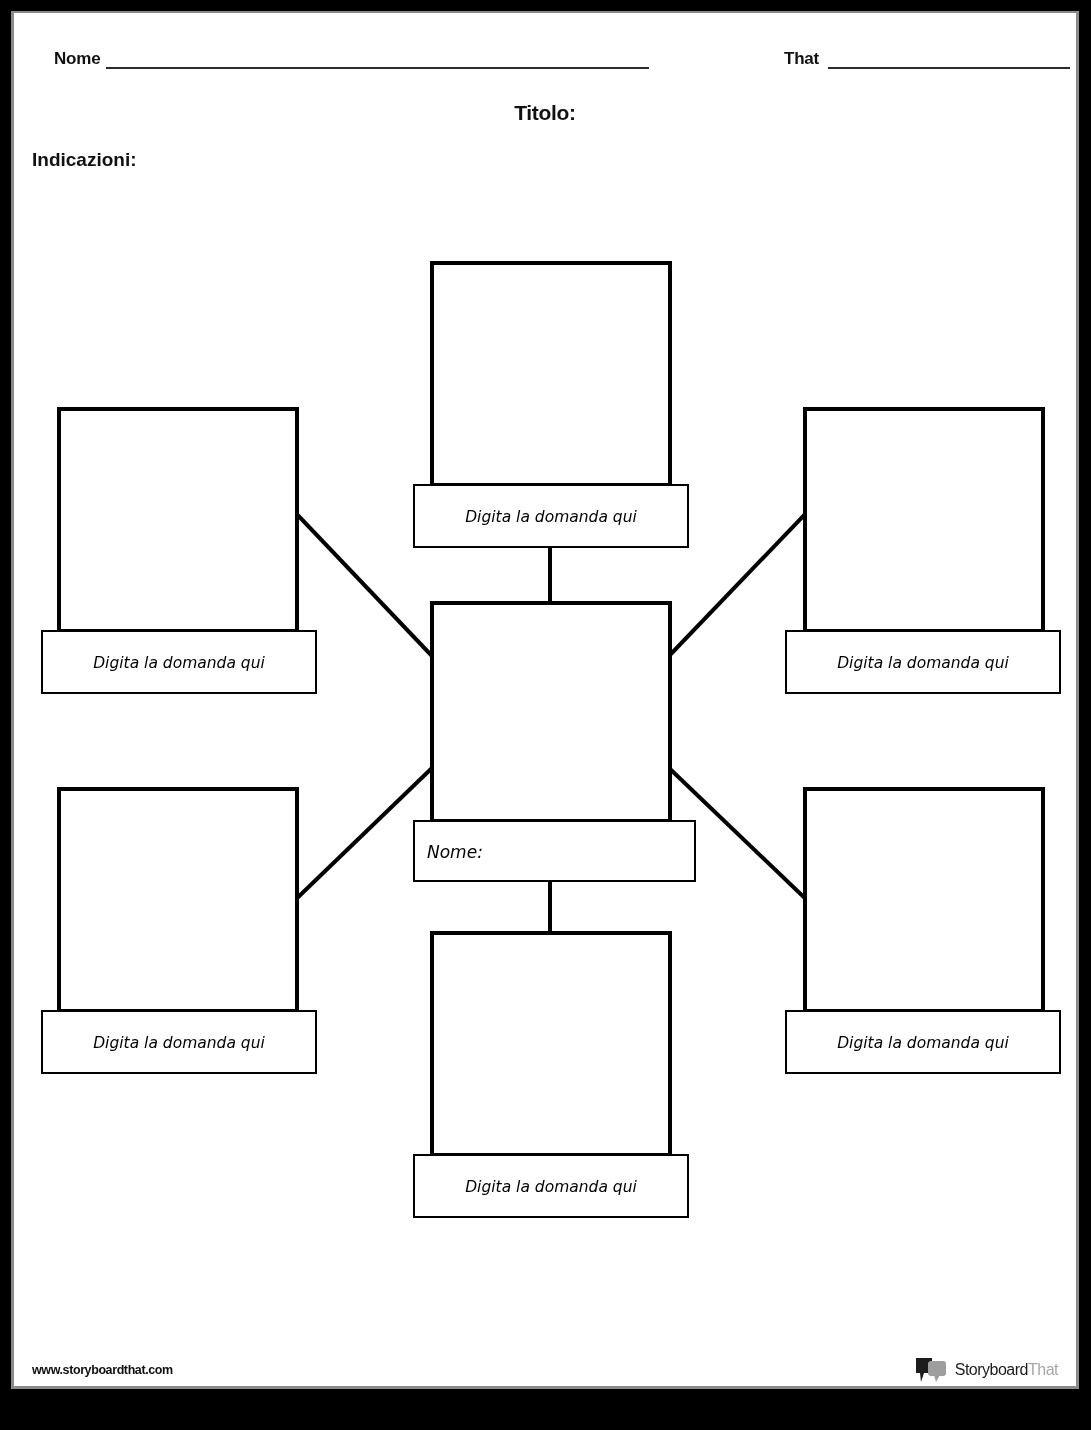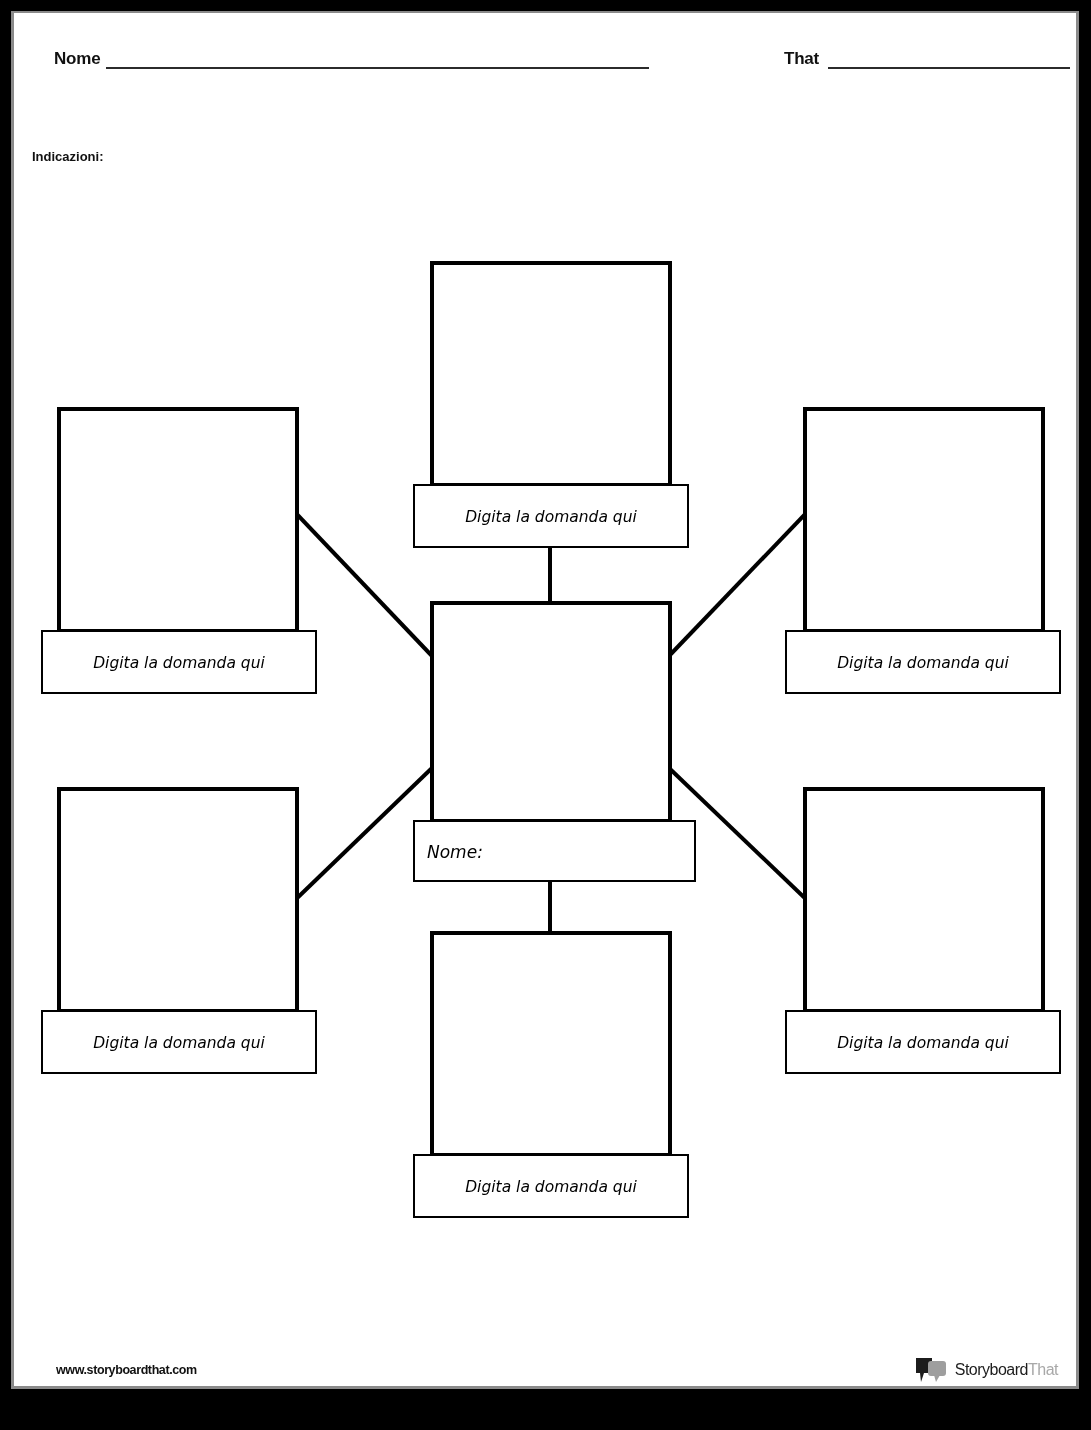--- a/index.html
+++ b/index.html
@@ -60,21 +60,21 @@
     font-size: 21px;
     font-stretch: condensed;
     color: #111111;
     letter-spacing: -0.3px;
   }
   #indicazioni {
     position: absolute;
     left: 18px; top: 136px;
     font-family: "Liberation Sans", sans-serif;
     font-weight: bold;
-    font-size: 13px;
+    font-size: 19px;
     font-stretch: condensed;
     color: #111111;
     white-space: nowrap;
   }
 
   
   #diagram {
     position: absolute;
     left: 0; top: 0;
     width: 1062px; height: 1373px;
@@ -113,21 +113,20 @@
   #footer-url {
     position: absolute;
     left: 18px; top: 1350px;
     font-family: "Liberation Sans", sans-serif;
     font-weight: bold;
     font-size: 12.5px;
     font-stretch: condensed;
     color: #111111;
     letter-spacing: -0.4px;
     white-space: nowrap;
-    margin-left: 24px;
   }
   #logo {
     position: absolute;
     right: 18px; top: 1340px;
     display: flex;
     align-items: center;
     gap: 6px;
     height: 34px;
   }
   #logo-wordmark {
@@ -148,20 +147,21 @@
   <div id="page-shadow"></div>
 
   <div id="page">
 
     <div class="hdr-label" id="nome-label">Nome</div>
     <div class="hdr-rule" id="nome-rule"></div>
 
     <div class="hdr-label" id="data-label">That</div>
     <div class="hdr-rule" id="data-rule"></div>
 
+    <div id="titolo">Titolo:</div>
 
     <div id="indicazioni">Indicazioni:</div>
 
     <svg id="diagram" viewBox="0 0 1062 1373" width="1062" height="1373">
 
       <g>
 
         <line class="connector" x1="536" y1="518" x2="536" y2="590"></line>
 
         <line class="connector" x1="536" y1="849" x2="536" y2="920"></line>

